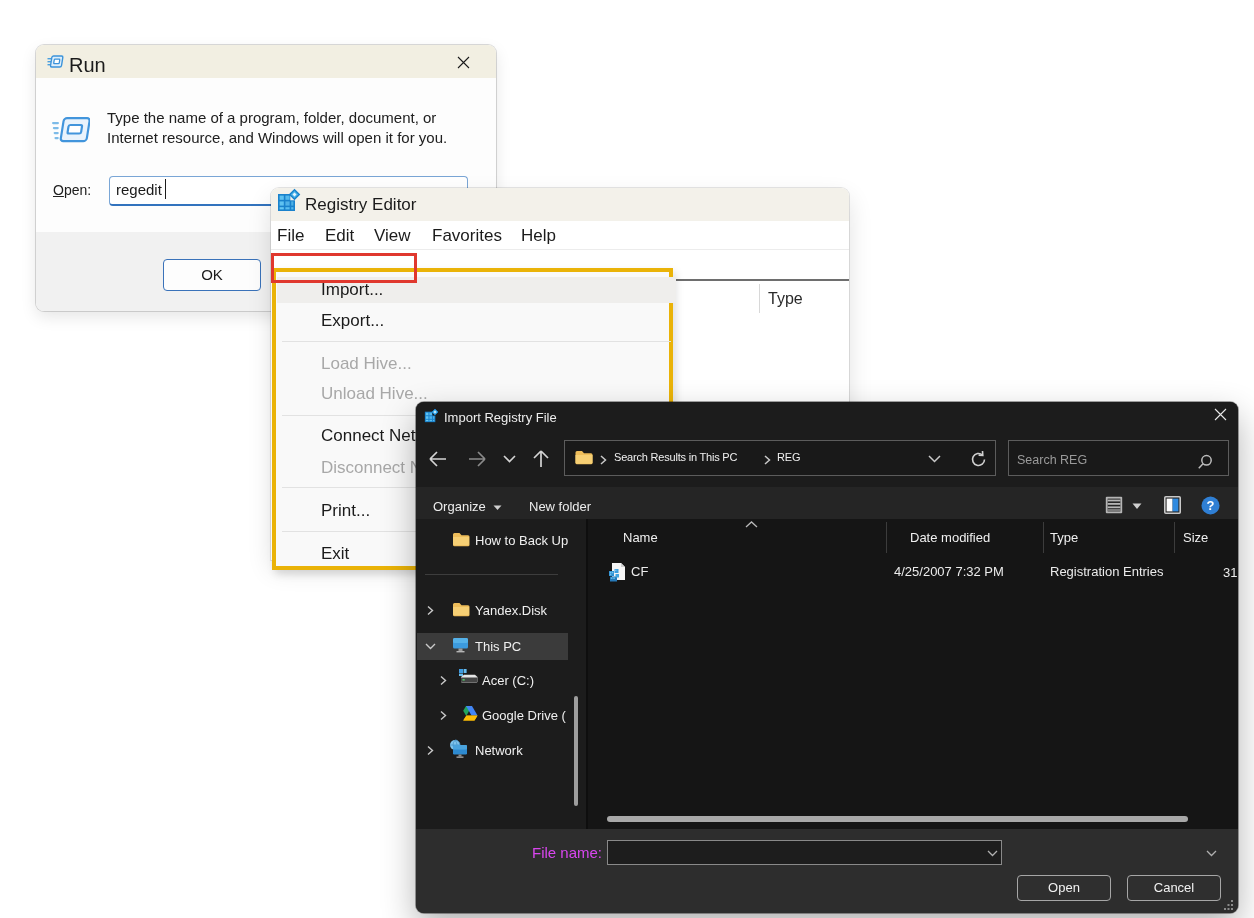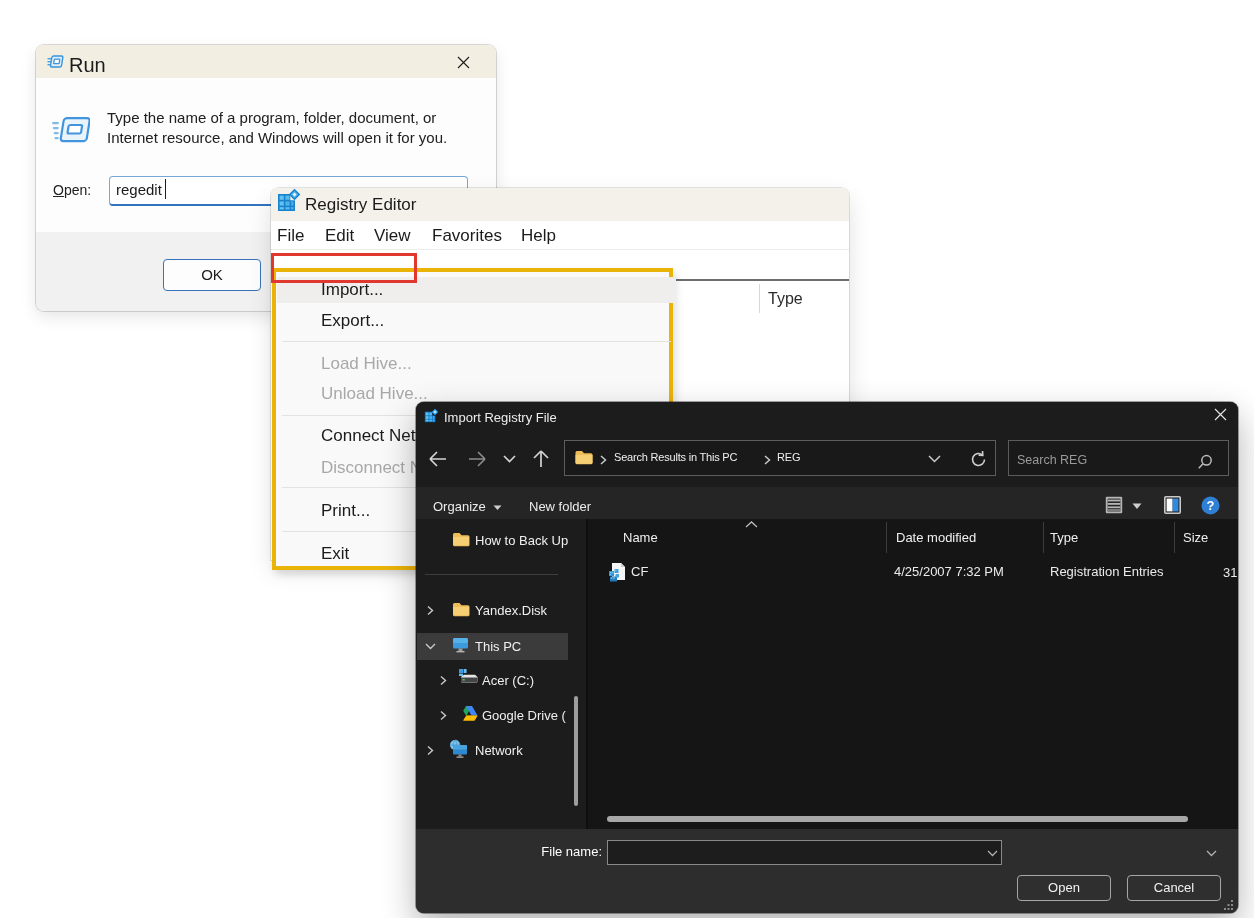--- a/index.html
+++ b/index.html
@@ -49,21 +49,21 @@
 #imp .sbox{left:592px;top:38px;width:221px;height:36px;background:#191919;border:1px solid #5c5c5c;}
 #imp .crumb{font-size:11px;letter-spacing:-0.2px;color:#f0f0f0;}
 #imp .sph{left:601px;top:51px;font-size:12.5px;color:#9a9a9a;}
 #imp .torg{left:17px;top:97px;font-size:13px;color:#ececec;}
 #imp .tnf{left:113px;top:97px;font-size:13px;color:#ececec;}
 #imp .hdr{font-size:13px;color:#f0f0f0;}
 #imp .cdiv{top:120px;width:1px;height:31px;background:#3c3c3c;}
 #imp .cell{font-size:13px;color:#ebebeb;}
 #imp .hsb{left:191px;top:414px;width:581px;height:6px;background:#a8a8a8;border-radius:3px;}
 #imp .vsb{left:158px;top:294px;width:4px;height:110px;background:#9d9d9d;border-radius:2px;}
-#imp .fnl{left:100px;top:442px;width:86px;text-align:right;font-size:13px;color:#ffffff;}
+#imp .fnl{left:100px;top:442px;width:86px;text-align:right;font-size:15px;color:#d946ef;}
 #imp .fncombo{left:191px;top:438px;width:395px;height:25px;background:#1d1d1d;border:1px solid #898989;}
 #imp .ftcombo{left:600px;top:438px;width:204px;height:25px;background:#2e2e2e;border:1px solid #898989;font-size:13px;color:#f2f2f2;line-height:23px;padding-left:6px;}
 #imp .btn{top:473px;width:94px;height:26px;background:#2f2f2f;border:1px solid #a6a6a6;border-radius:4px;font-size:13px;color:#f2f2f2;text-align:center;line-height:24px;}
 #imp .trow{font-size:13px;color:#f0f0f0;}
 #imp .sel{left:1px;top:231px;width:151px;height:27px;background:#3b3b3b;}
 #imp .tsep{left:9px;top:172px;width:133px;height:1px;background:#3d3d3d;}
 svg{display:block;}
 </style></head>
 <body>
 <div id="stage">
@@ -372,21 +372,21 @@
     <div class="trow a" style="left:59px;top:341px;">Network</div>
     <div class="vsb a"></div>
 
     <div class="hdr a" style="left:207px;top:128px;">Name</div>
     <div class="a" style="left:329px;top:119px;">
         <svg width="13" height="7" viewBox="0 0 13 7">
           <path d="M1 6 L6.5 1 L12 6" stroke="#b9b9b9" stroke-width="1.3" fill="none"></path>
         </svg>
       </div>
     <div class="cdiv a" style="left:470px;"></div>
-    <div class="hdr a" style="left:480px;top:128px;">Date modified</div>
+    <div class="hdr a" style="left:494px;top:128px;">Date modified</div>
     <div class="cdiv a" style="left:627px;"></div>
     <div class="hdr a" style="left:634px;top:128px;">Type</div>
     <div class="cdiv a" style="left:758px;"></div>
     <div class="hdr a" style="left:767px;top:128px;">Size</div>
 
     <div class="a" style="left:192px;top:160px;">
         <svg width="18" height="20" viewBox="0 0 18 20">
       <path d="M4 1 h9 l4 4 v13 h-13 Z" fill="#f5f5f5"></path>
           <path d="M13 1 l4 4 h-4 Z" fill="#cfcfcf"></path>
       <g>

